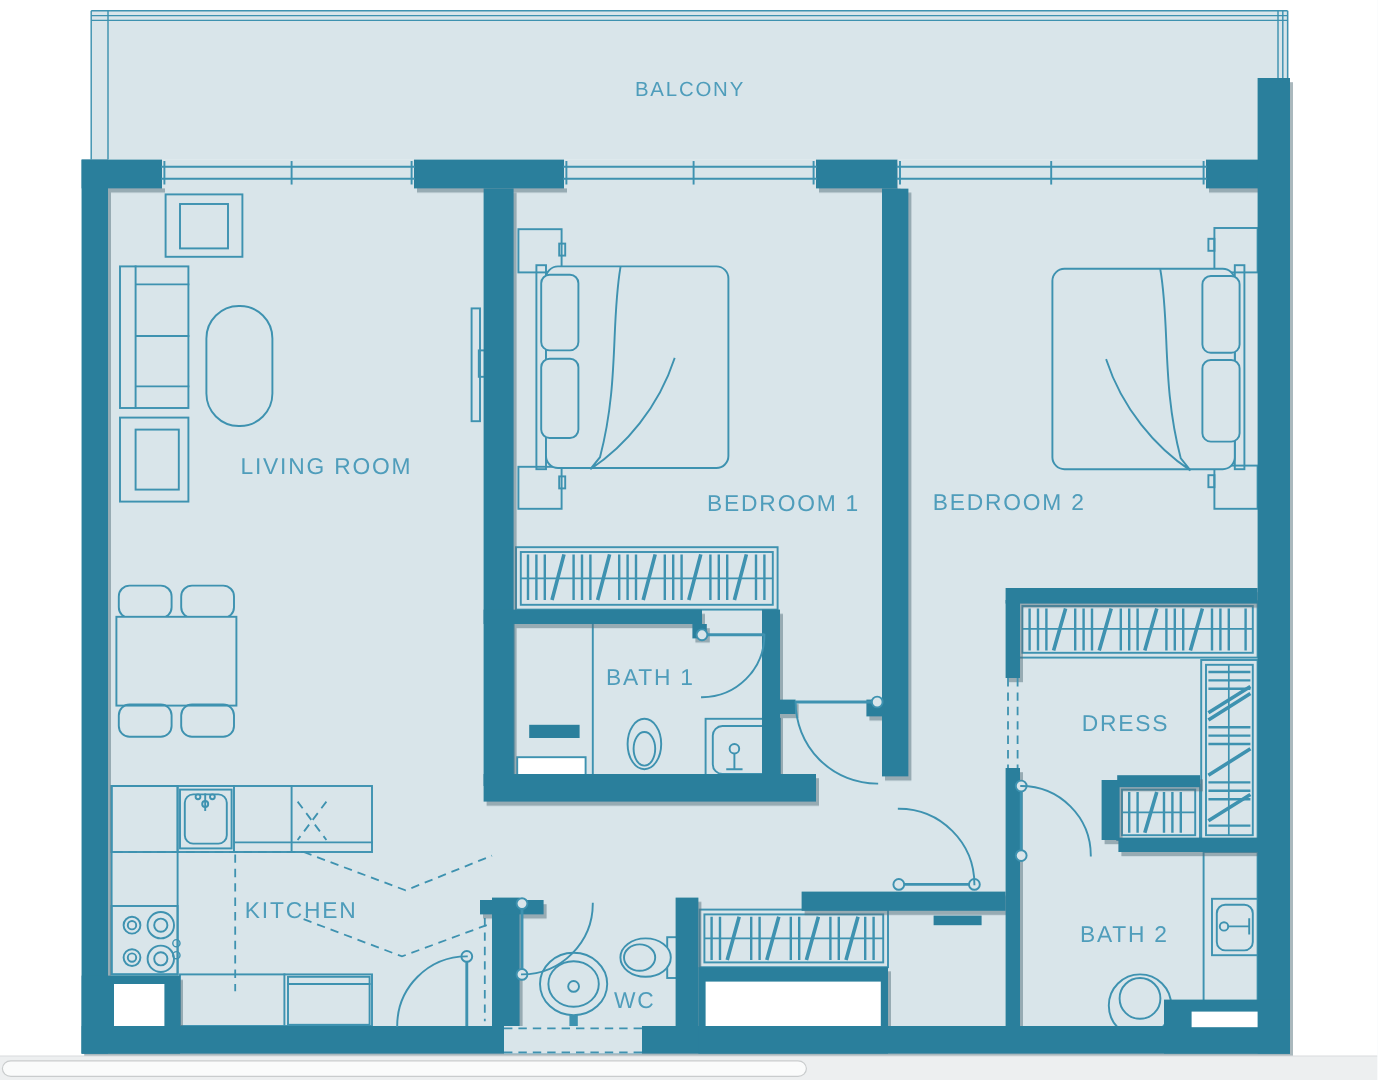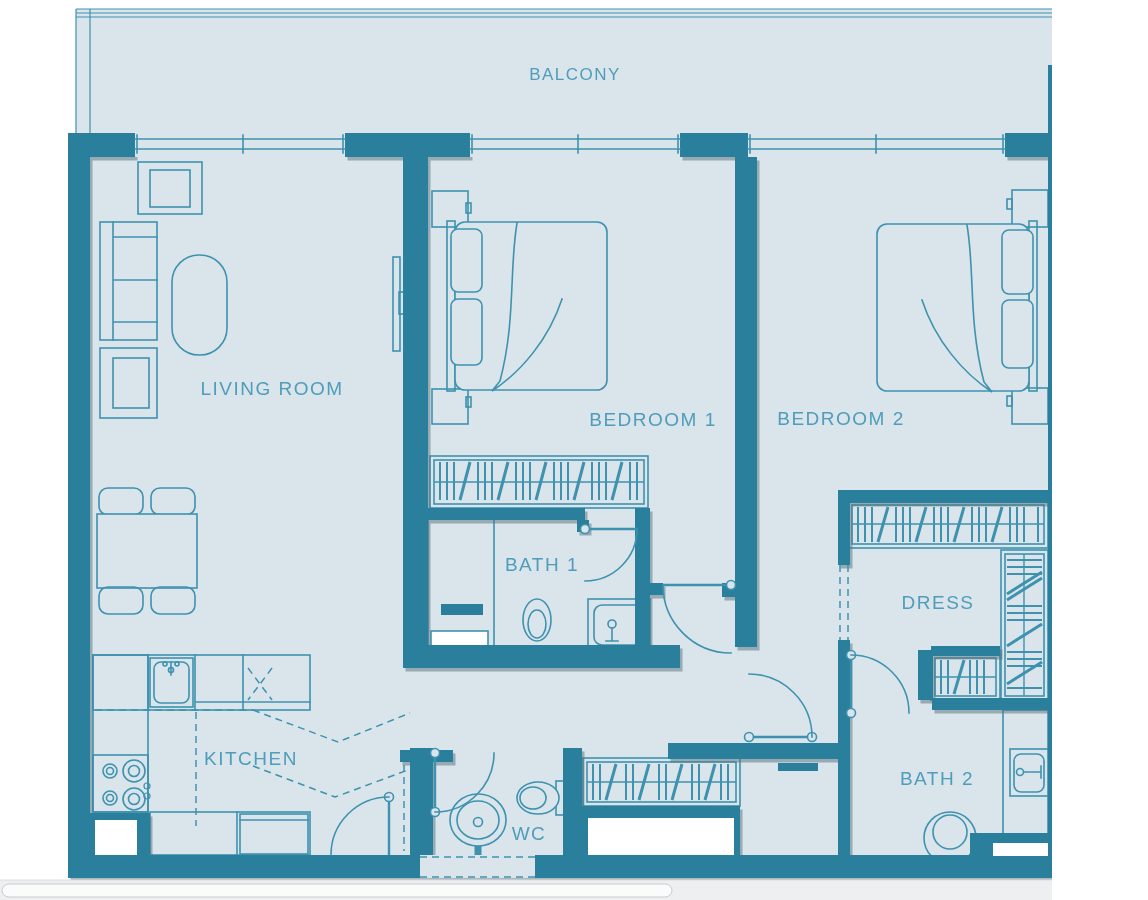--- a/index.html
+++ b/index.html
@@ -8,21 +8,21 @@
     --line:#3e92b0;
     --label:#4f9dbb;
     --white:#ffffff;
     --page:#ffffff;
     --scroll-track:#edeff0;
     --scroll-thumb:#fafbfb;
     --scroll-border:#c9cccd;
     --scroll-hairline:#dadcde;
   }
   html,body{margin:0;padding:0;background:var(--page);}
-  .stage{position:relative;width:1052px;height:900px;overflow:hidden;background:var(--page);
+  .stage{position:relative;width:1148px;height:900px;overflow:hidden;background:var(--page);
          font-family:"Liberation Sans",sans-serif;}
   svg{display:block}
   .floor{fill:var(--floor);}
   .wall{fill:var(--wall);}
   .white{fill:var(--white);}
   .ln{stroke:var(--line);fill:none;stroke-width:1.6;stroke-linecap:square;}
   .lnthin{stroke:var(--line);fill:none;stroke-width:1.2;}
   .lnf{stroke:var(--line);fill:var(--floor);stroke-width:1.6;}
   .lnw{stroke:var(--line);fill:var(--white);stroke-width:1.6;}
   .leaf{stroke:var(--line);fill:none;stroke-width:2.4;}

